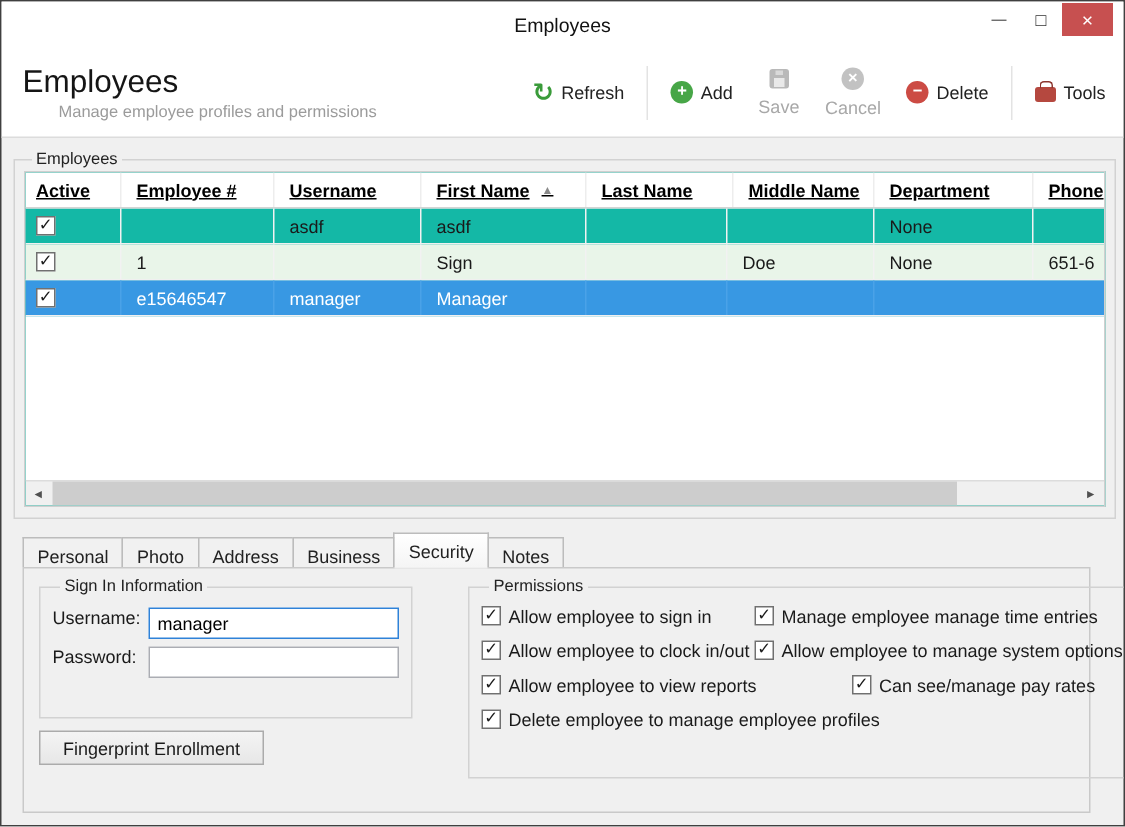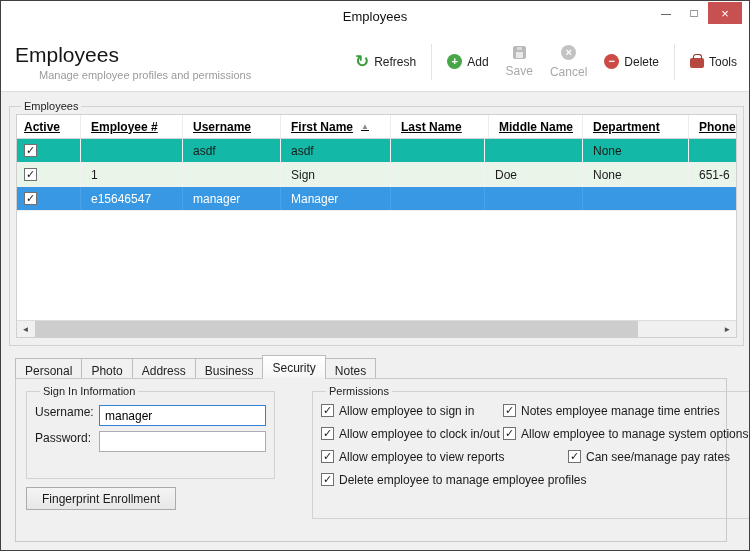--- a/index.html
+++ b/index.html
@@ -292,21 +292,21 @@
             <span>Allow employee to view reports</span>
           </div>
           <div class="perm-row">
             <span class="cb">✓</span>
             <span>Delete employee to manage employee profiles</span>
           </div>
         </div>
         <div class="pcol-right">
           <div class="perm-row">
             <span class="cb">✓</span>
-            <span>Notes employee manage time entries</span>
+            <span>Manage employee manage time entries</span>
           </div>
           <div class="perm-row">
             <span class="cb">✓</span>
             <span>Allow employee to manage system options</span>
           </div>
           <div class="perm-row indent">
             <span class="cb">✓</span>
             <span>Can see/manage pay rates</span>
           </div>
         </div>

